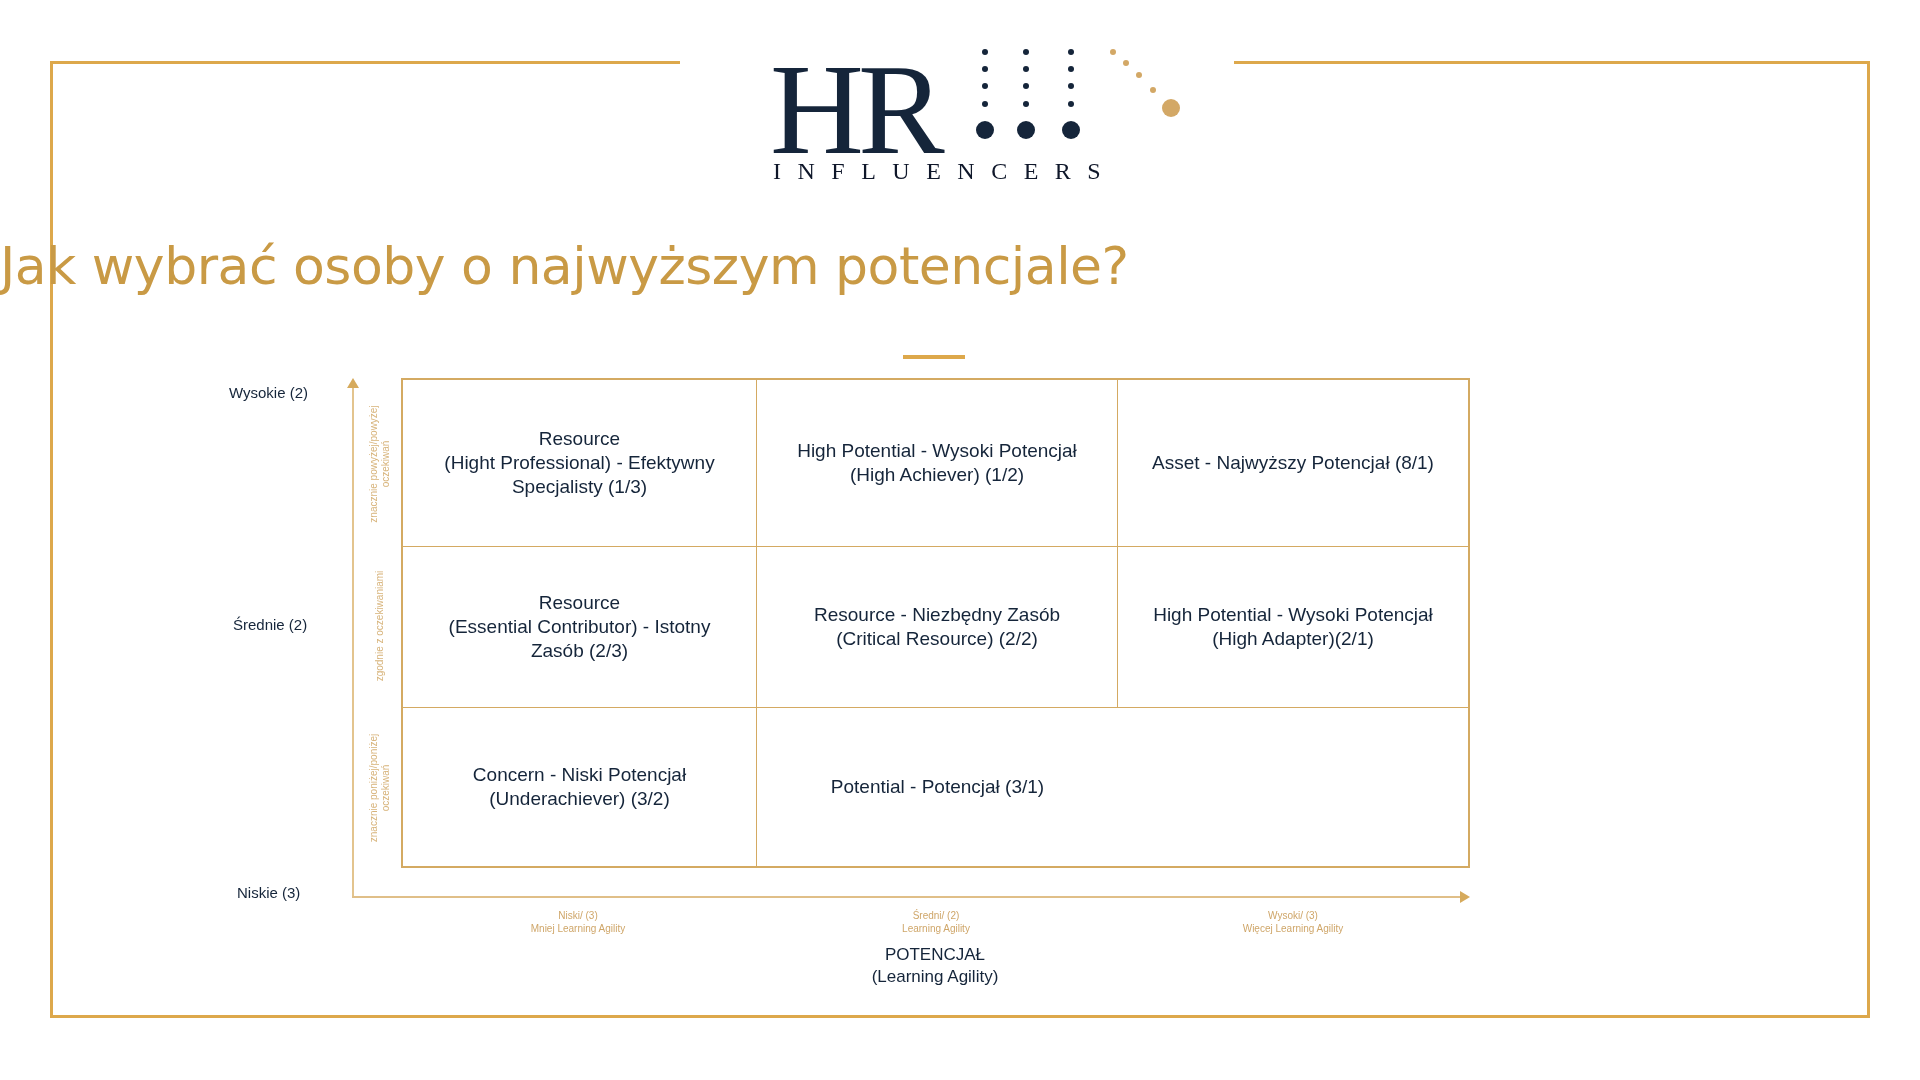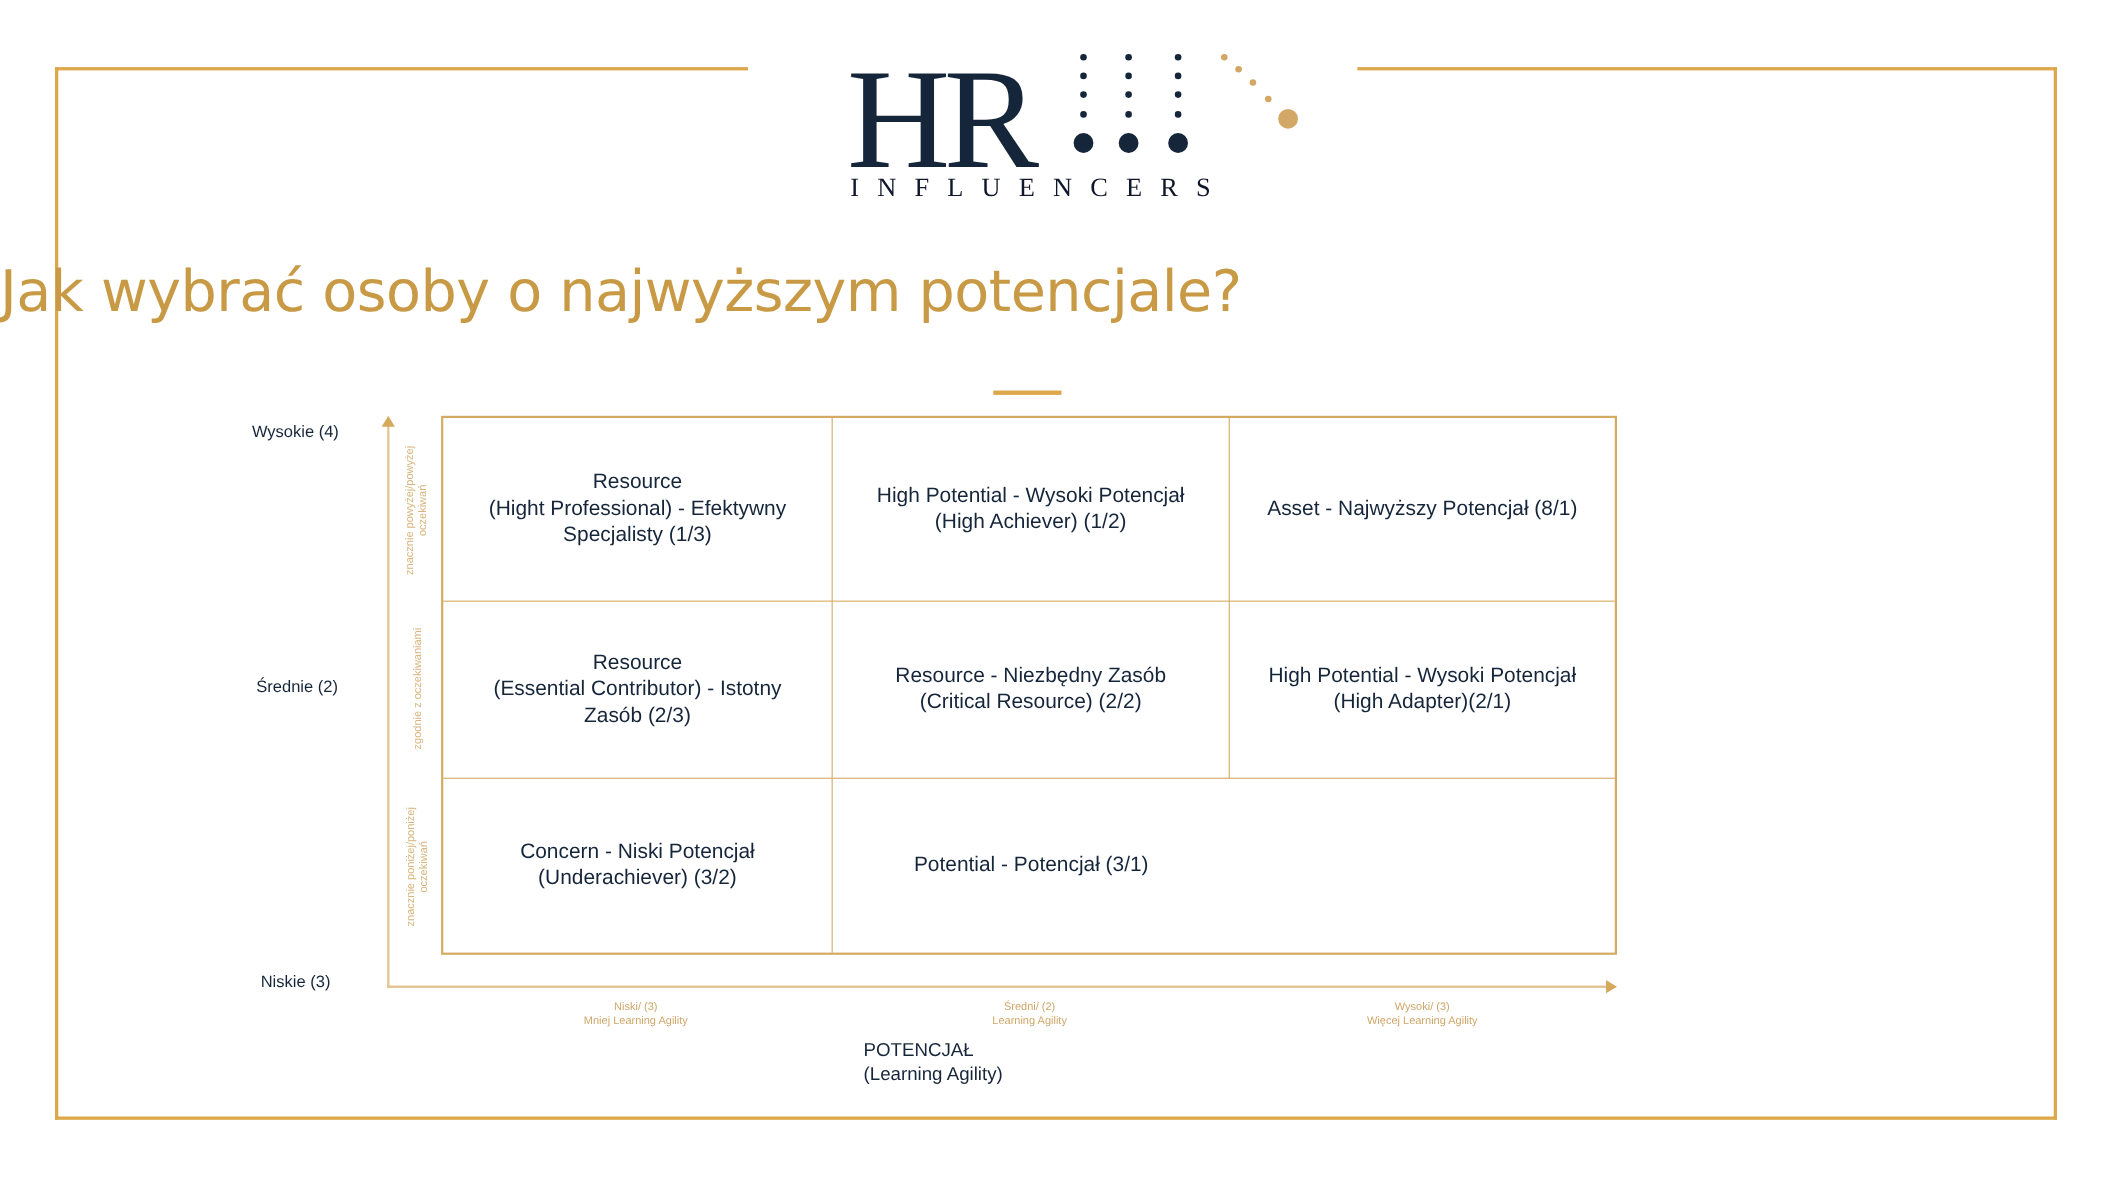--- a/index.html
+++ b/index.html
@@ -16,21 +16,21 @@
   .cell.c3 { border-right:none; }
   .cell.r3 { border-bottom:none; }
   .yaxis { position:absolute; left:352px; top:384px; width:2px; height:514px; background:#e3c48e; }
   .yarrow { position:absolute; left:347px; top:378px; width:0; height:0; border-left:6px solid transparent; border-right:6px solid transparent; border-bottom:10px solid #d6aa5c; }
   .xaxis { position:absolute; left:352px; top:896px; width:1110px; height:2px; background:#e0bf88; }
   .xarrow { position:absolute; left:1460px; top:891px; width:0; height:0; border-top:6px solid transparent; border-bottom:6px solid transparent; border-left:10px solid #d6aa5c; }
   .ylevel { position:absolute; font-size:15px; color:#15253a; }
   .yband { position:absolute; left:362px; width:36px; display:flex; align-items:center; justify-content:center; }
   .yband span { display:block; transform:rotate(-90deg); white-space:pre; text-align:center; font-size:10px; line-height:12px; color:#d7b37a; }
   .xtick { position:absolute; width:300px; text-align:center; font-size:10px; line-height:13px; color:#cfa669; white-space:pre-line; }
-  .xtitle { position:absolute; left:785px; width:300px; top:944px; text-align:left; font-size:17px; line-height:22px; color:#15253a; white-space:pre-line; }
+  .xtitle { position:absolute; left:785px; width:300px; top:944px; text-align:center; font-size:17px; line-height:22px; color:#15253a; white-space:pre-line; }
 </style>
 </head>
 <body>
 
 <div class="frame-line" style="left:50px;top:61px;width:630px;height:3px;"></div>
 <div class="frame-line" style="left:1234px;top:61px;width:636px;height:3px;"></div>
 <div class="frame-line" style="left:50px;top:61px;width:3px;height:957px;"></div>
 <div class="frame-line" style="left:1867px;top:61px;width:3px;height:957px;"></div>
 <div class="frame-line" style="left:50px;top:1015px;width:1820px;height:3px;"></div>
 
@@ -65,21 +65,21 @@
 </div>
 
 <div class="title">Jak wybrać osoby o najwyższym potencjale?</div>
 <div class="title-rule"></div>
 
 <div class="yaxis"></div>
 <div class="yarrow"></div>
 <div class="xaxis"></div>
 <div class="xarrow"></div>
 
-<div class="ylevel" style="left:229px;top:384px;">Wysokie (4)</div>
+<div class="ylevel" style="left:229px;top:384px;">Wysokie (2)</div>
 <div class="ylevel" style="left:233px;top:616px;">Średnie (2)</div>
 <div class="ylevel" style="left:237px;top:884px;">Niskie (3)</div>
 
 <div class="yband" style="top:380px;height:167px;">
   <span>znacznie powyżej/powyżej
 oczekiwań</span>
 </div>
 <div class="yband" style="top:545px;height:162px;">
   <span>zgodnie z oczekiwaniami</span>
 </div>

